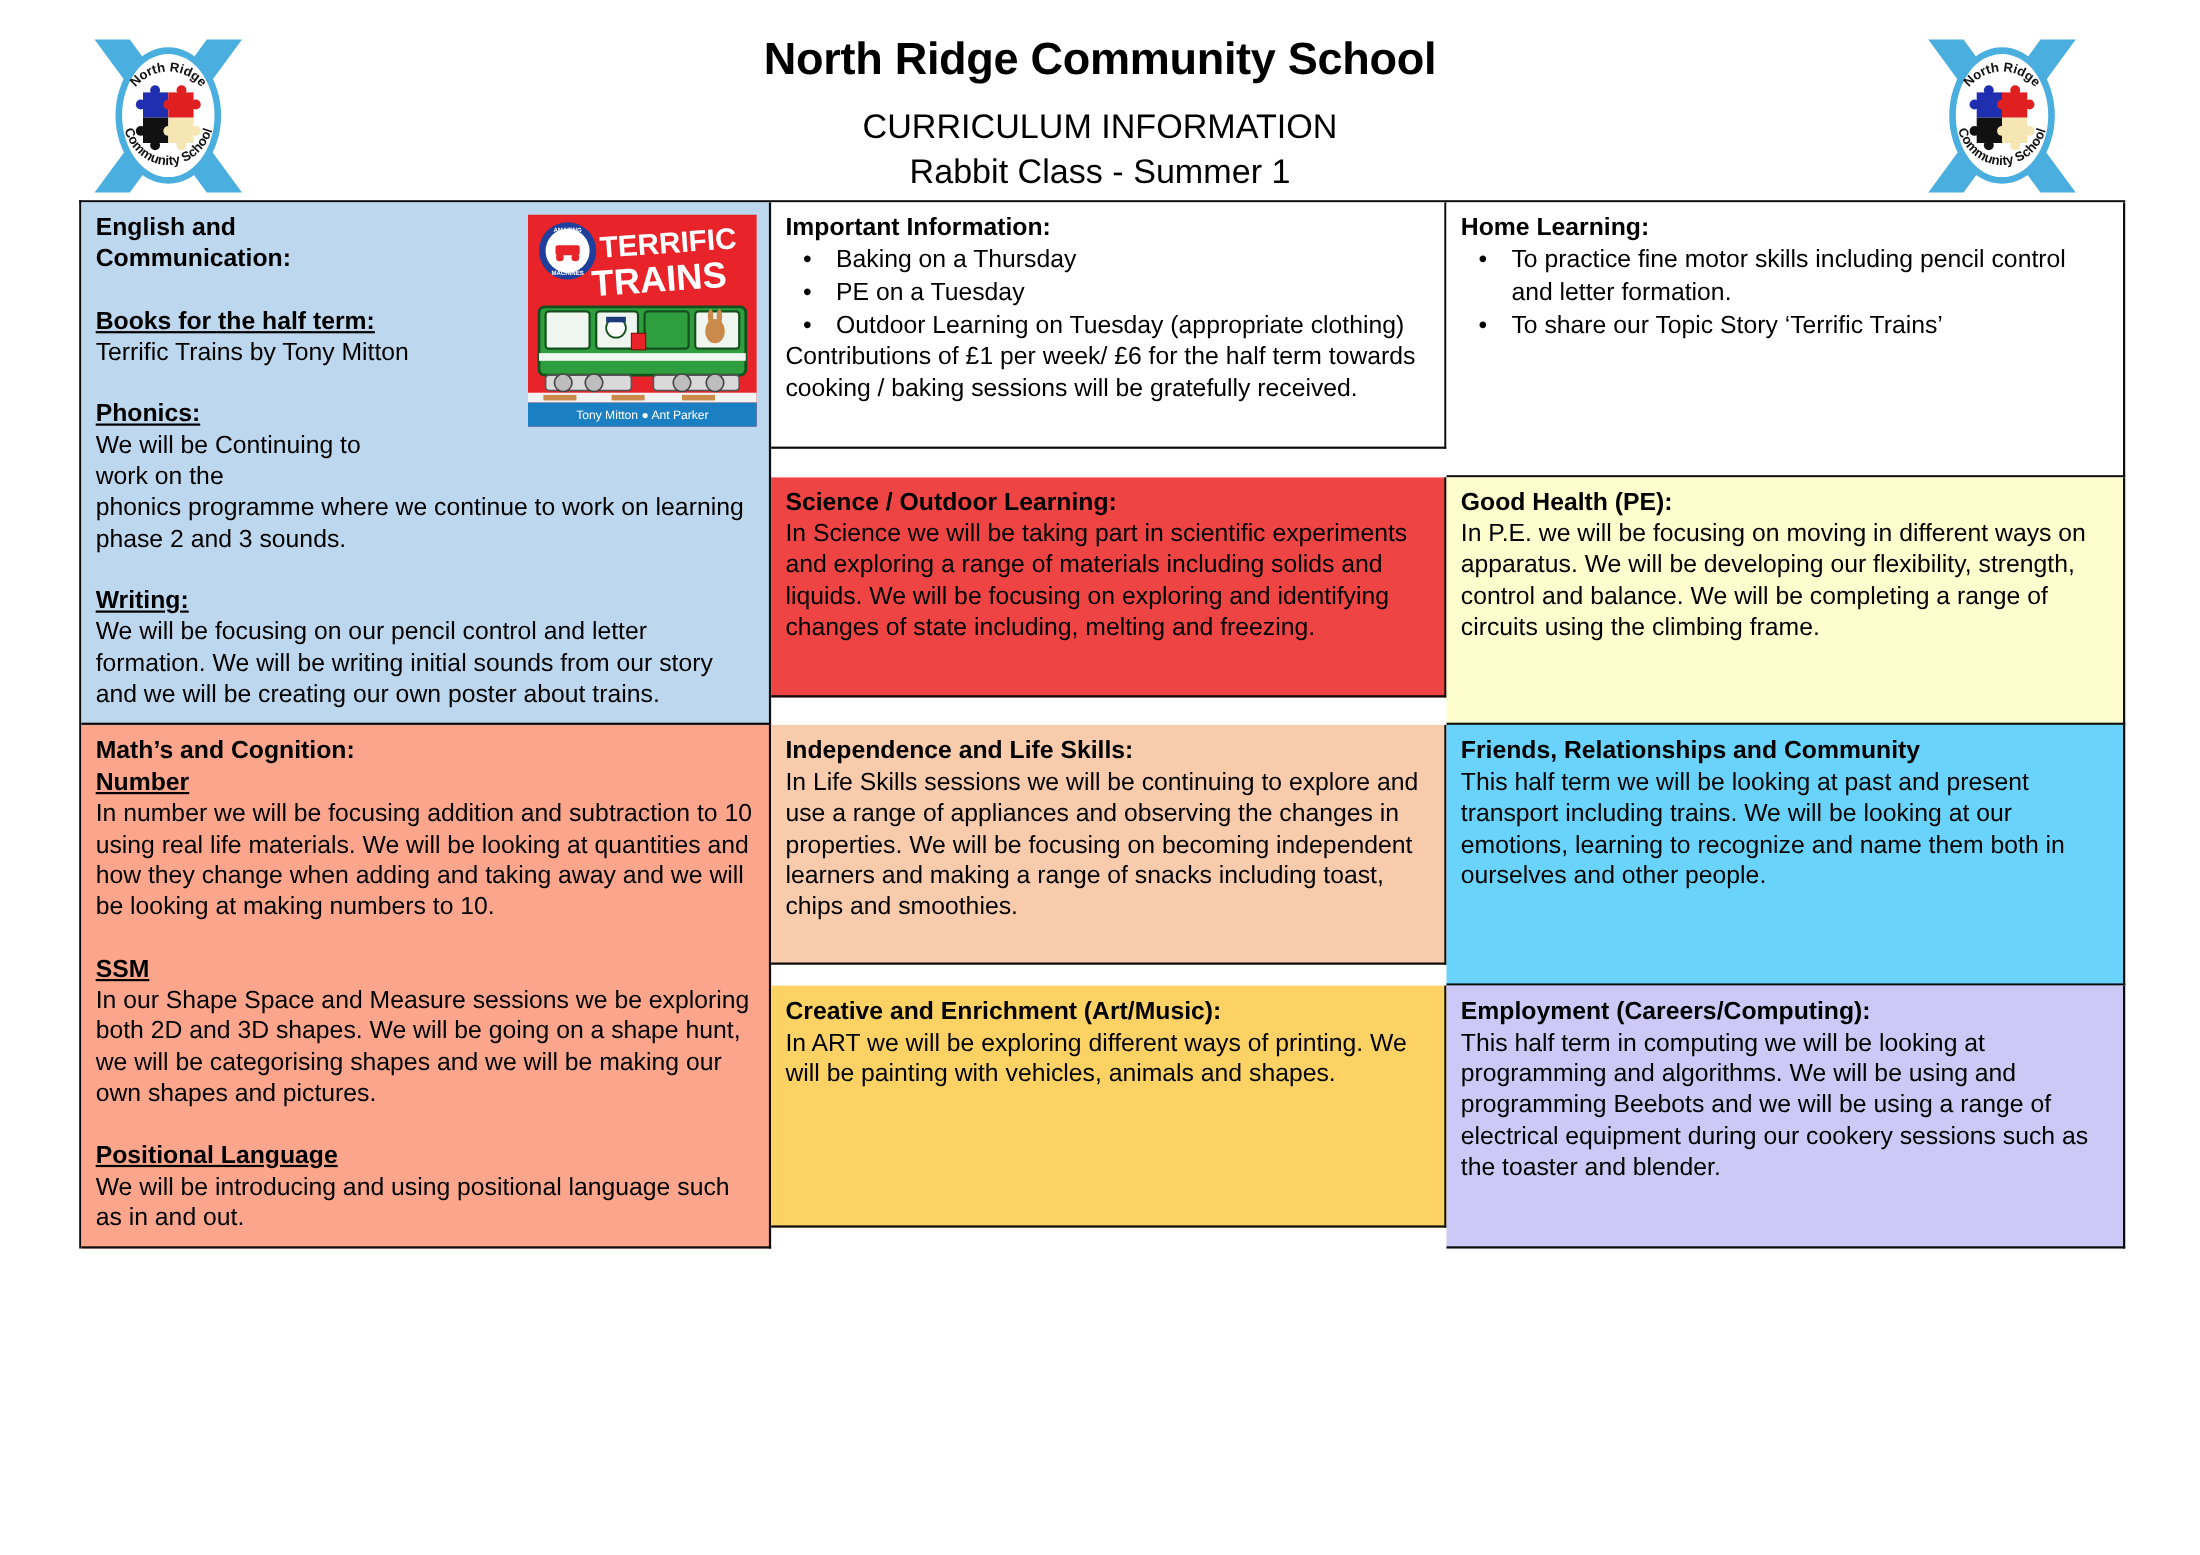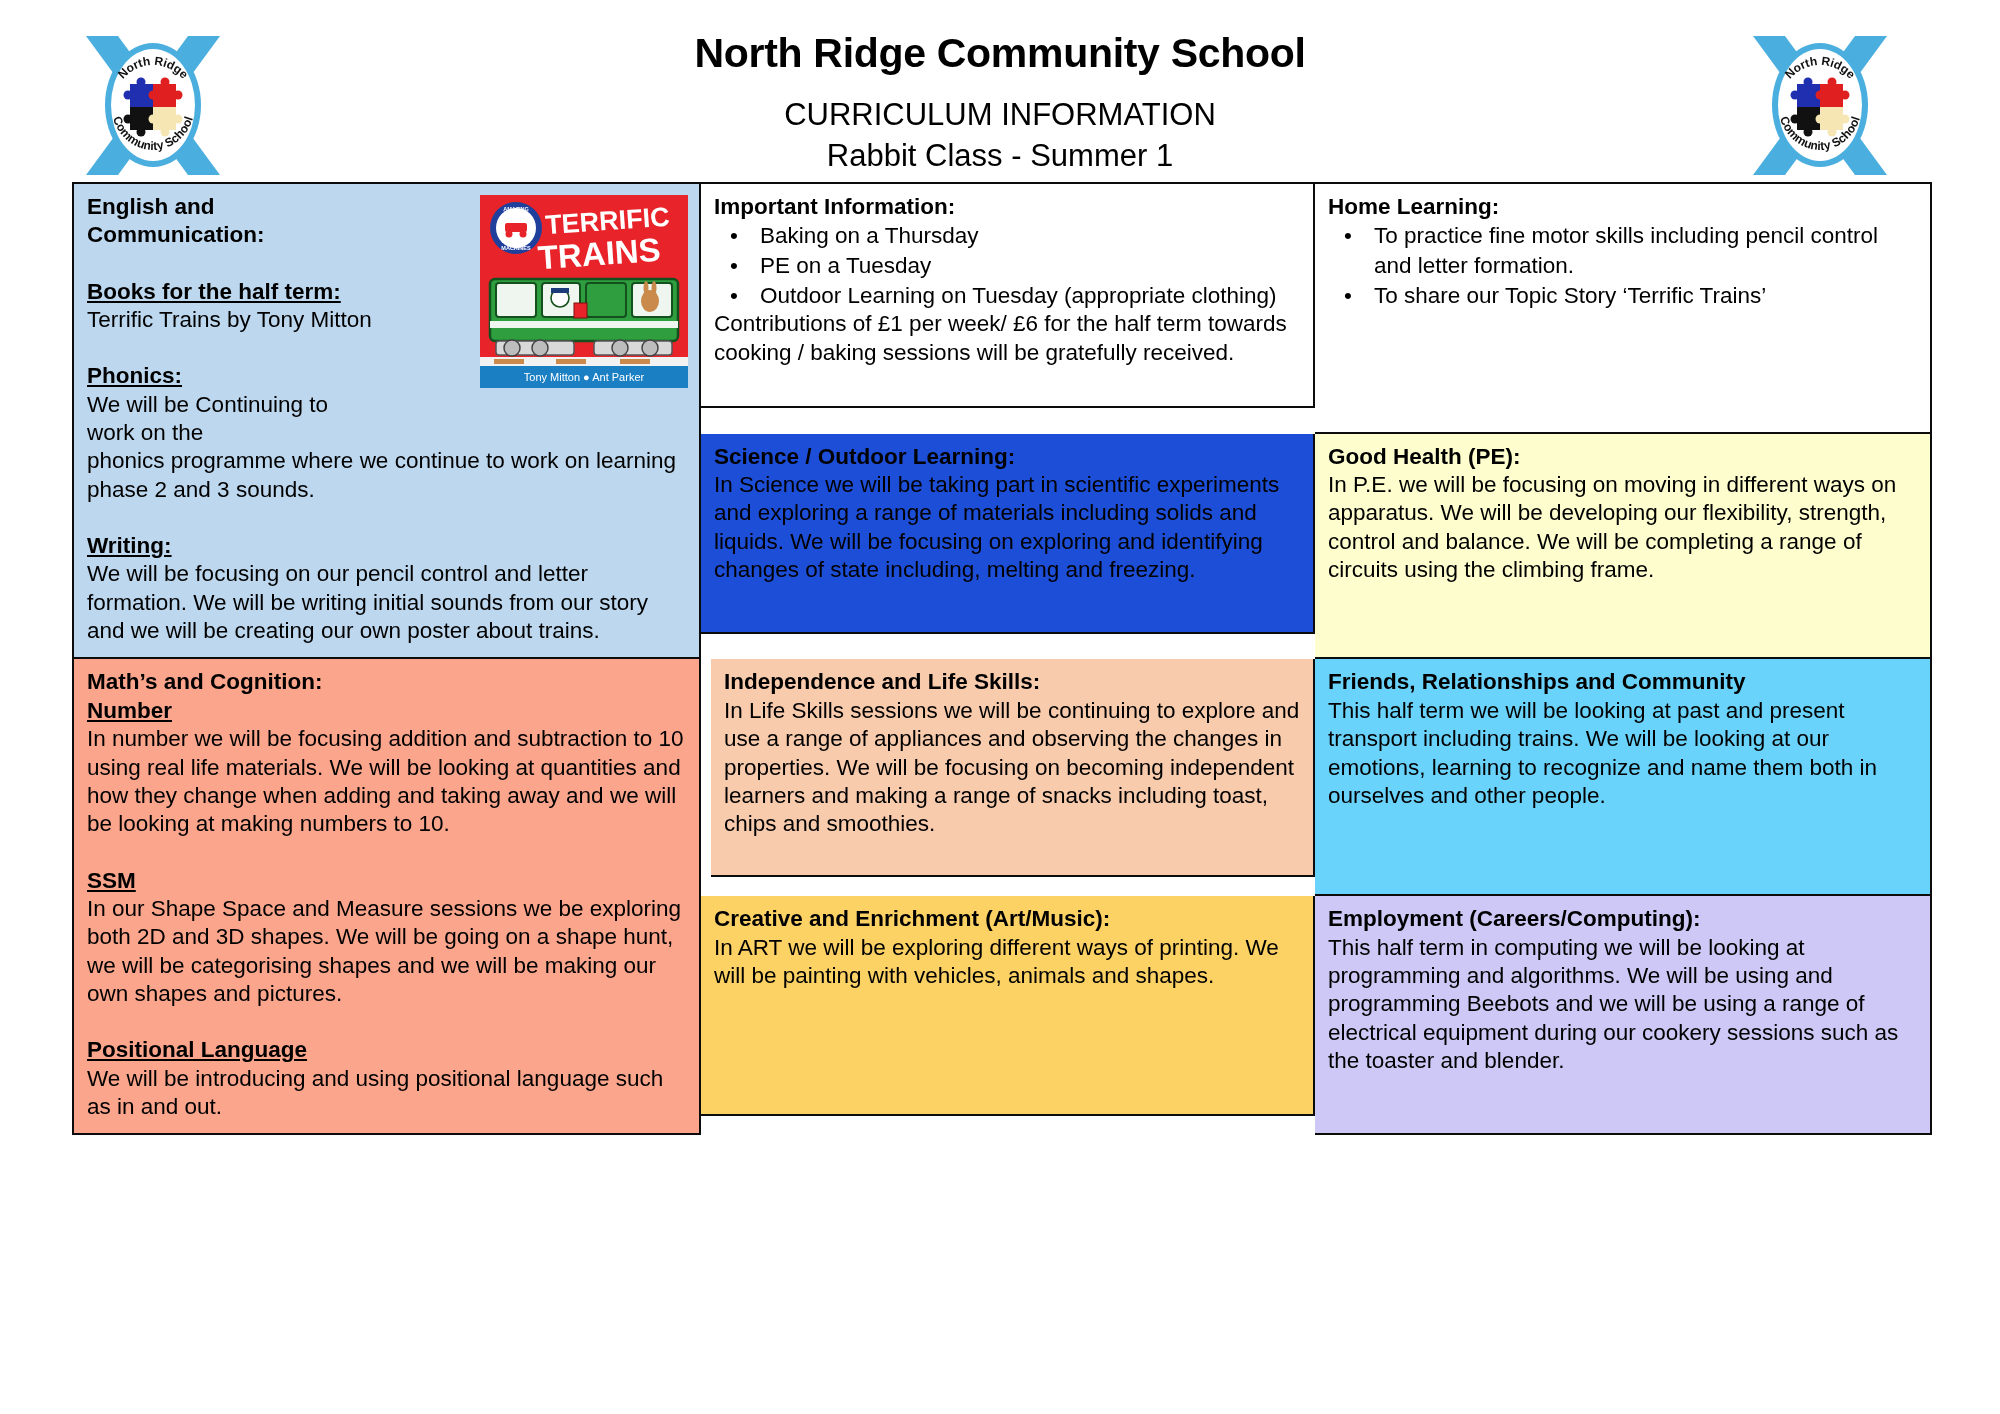--- a/index.html
+++ b/index.html
@@ -122,21 +122,21 @@
   .c-important {
     grid-column: 2; grid-row: 1;
     background: #ffffff;
   }
   .c-home {
     grid-column: 3; grid-row: 1;
     background: #ffffff;
   }
   .c-science {
     grid-column: 2; grid-row: 2;
-    background: #1d4ed8;
+    background: #ef4444;
   }
   .c-health {
     grid-column: 3; grid-row: 2;
     background: #fdfdcd;
   }
   .c-maths {
     grid-column: 1; grid-row: 3 / span 2;
     background: #fba68c;
   }
   .c-life {
@@ -160,21 +160,21 @@
   .book-float {
     float: right;
     width: 208px;
     height: 193px;
     margin: 2px 0 6px 10px;
   }
 
   
   .c-important { height: 224px; }
   .c-science   { height: 200px; }
-  .c-life      { height: 218px; margin-left: 10px; }
+  .c-life      { height: 218px; }
   .c-creative  { height: 220px; }
 
   
   .book {
     width: 208px;
     height: 193px;
     display: block;
   }
 </style>
 </head>

